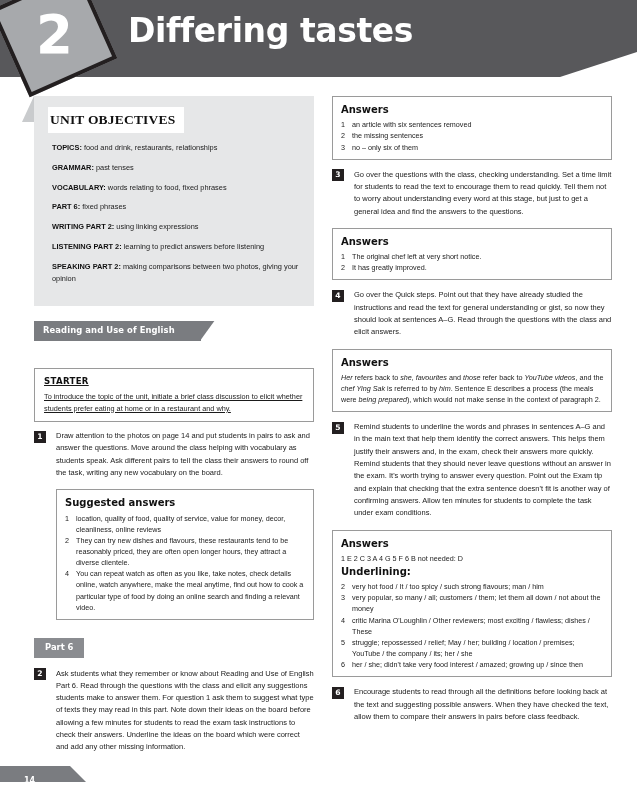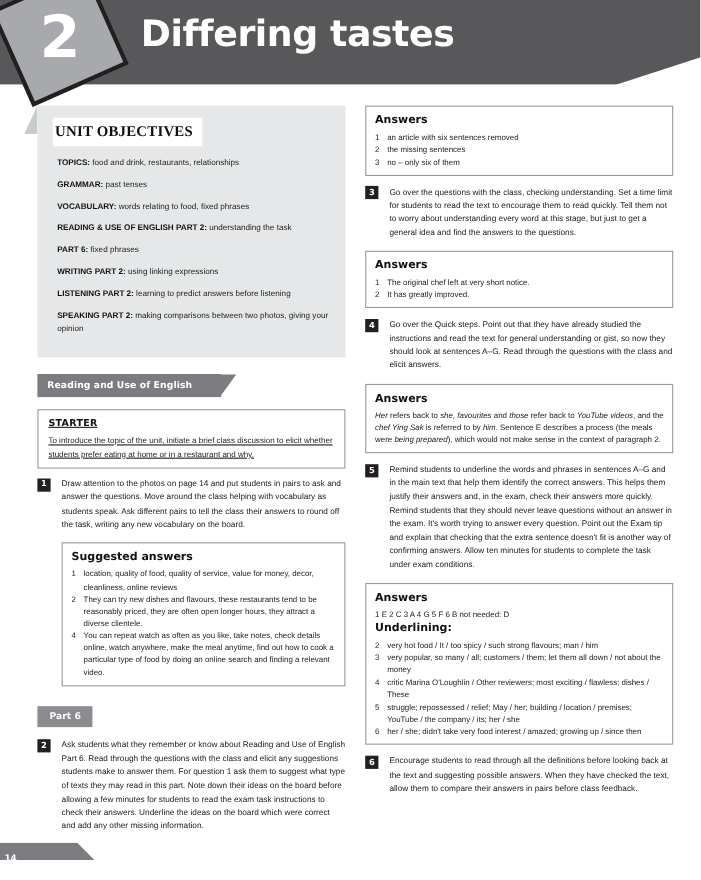--- a/index.html
+++ b/index.html
@@ -74,21 +74,21 @@
   .obj-row b { font-weight: bold; color: #111; margin-top: 39px; }
 
   
   .section-tag {
     position: relative;
     display: inline-block;
     background: #7a7c80;
     color: #fff;
     font-size: 8.4px; font-weight: bold;
     padding: 3.5px 26px 3.5px 9px;
-    margin-bottom: 11px;
+    margin-bottom: 27px;
     letter-spacing: 0.1px;
     font-family: "DejaVu Sans", sans-serif;
   }
   .section-tag::after {
     content: ""; position: absolute; right: -14px; top: 0;
     width: 15px; height: 100%;
     background: #7a7c80;
     clip-path: polygon(0 0, 15px 0, 0 100%);
   }
   .part-tag {
@@ -138,21 +138,21 @@
   .instr-body { flex: 1; font-size: 7.5px; line-height: 1.64; }
 
   
   .footer { position: absolute; left: 0; bottom: 18px; height: 16px; width: 400px; }
   .footer-tab {
     position: absolute; left: 0; top: 0; height: 16px; width: 86px;
     background: #7a7c80;
     clip-path: polygon(0 0, 70px 0, 86px 16px, 0 16px);
   }
   .footer-pageno {
-    position: absolute; left: 4px; top: 0; height: 28px;
+    position: absolute; left: 24px; top: 0; height: 28px;
     display: flex; align-items: center;
     color: #fff; font-size: 8px; font-weight: bold;
     font-family: "DejaVu Sans", sans-serif;
   }
   .footer-text {
     position: absolute; left: 95px; top: 0; height: 16px;
     display: flex; align-items: center;
     color: #6d6e71; font-size: 8px; font-weight: bold;
     letter-spacing: 0.7px;
     font-family: "DejaVu Sans", sans-serif;
@@ -170,21 +170,20 @@
 
   <div class="col col-left">
 
     <div class="objectives">
       <div class="obj-corner"></div>
       <div class="obj-heading">UNIT OBJECTIVES</div>
       <div id="obj-list">
           <div class="obj-row"><b>TOPICS:</b><span> food and drink, restaurants, relationships</span></div>
           <div class="obj-row"><b>GRAMMAR:</b><span> past tenses</span></div>
           <div class="obj-row"><b>VOCABULARY:</b><span> words relating to food, fixed phrases</span></div>
-          <div class="obj-row"><b>READING &amp; USE OF ENGLISH PART 2:</b><span> understanding the task</span></div>
           <div class="obj-row"><b>PART 6:</b><span> fixed phrases</span></div>
           <div class="obj-row"><b>WRITING PART 2:</b><span> using linking expressions</span></div>
           <div class="obj-row"><b>LISTENING PART 2:</b><span> learning to predict answers before listening</span></div>
           <div class="obj-row"><b>SPEAKING PART 2:</b><span> making comparisons between two photos, giving your opinion</span></div>
         </div>
     </div>
 
     <div class="section-tag">Reading and Use of English</div>
 
     <div class="box box-starter">

